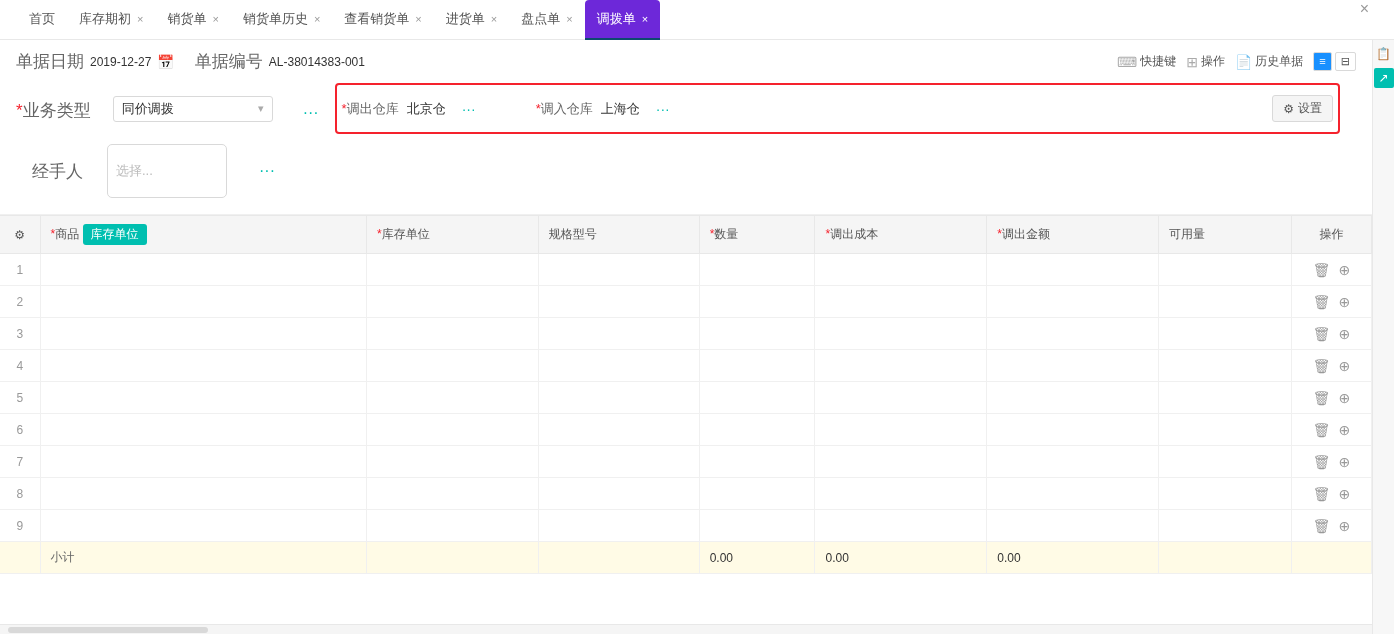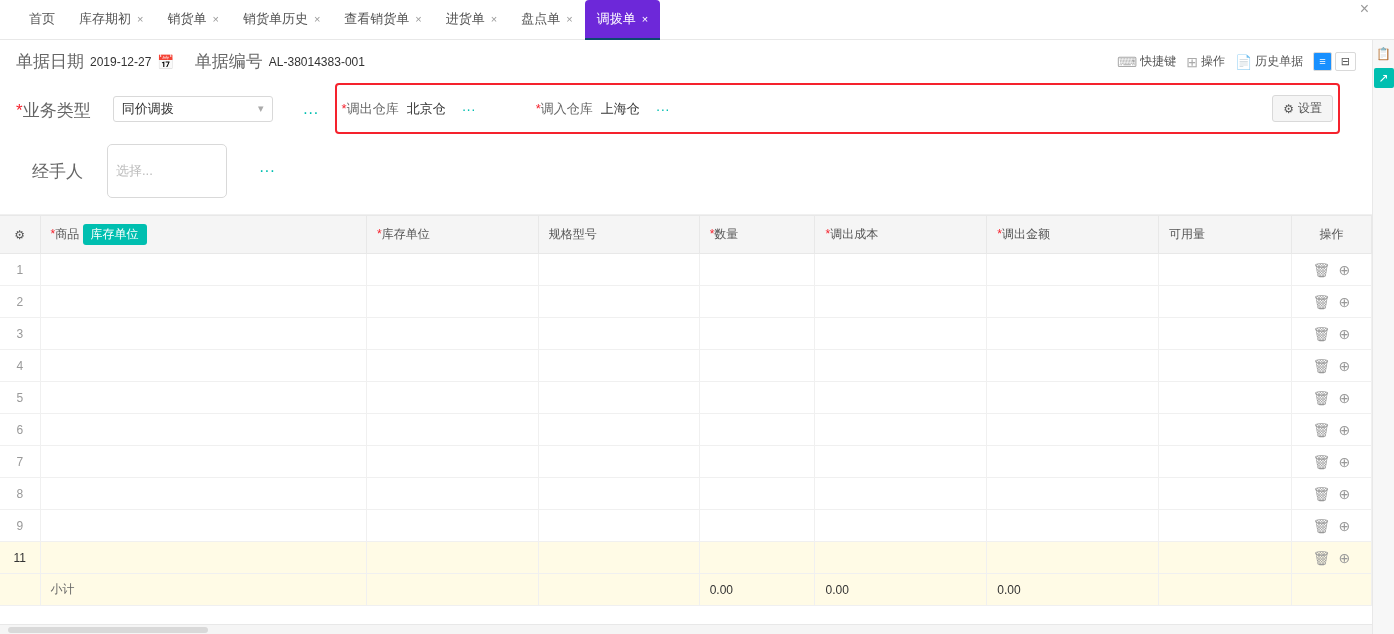--- a/index.html
+++ b/index.html
@@ -483,36 +483,20 @@
     <td></td>
     <td></td>
     <td></td>
     <td>
       <div class="action-icons">
         <span class="action-icon" title="删除">🗑</span>
         <span class="action-icon" title="复制">⊕</span>
       </div>
     </td>
   </tr>
-          <tr class="subtotal-row">
-    <td class="row-num">11</td>
-    <td></td>
-    <td></td>
-    <td></td>
-    <td></td>
-    <td></td>
-    <td></td>
-    <td></td>
-    <td>
-      <div class="action-icons">
-        <span class="action-icon" title="删除">🗑</span>
-        <span class="action-icon" title="复制">⊕</span>
-      </div>
-    </td>
-  </tr>
           <tr style="background: rgb(255, 251, 230);">
   <td style="text-align:center; color:#999;"></td>
   <td style="color:#666;">小计</td>
   <td></td>
   <td></td>
   <td style="color:#333;">0.00</td>
   <td style="color:#333;">0.00</td>
   <td style="color:#333;">0.00</td>
   <td></td>
   <td></td>

